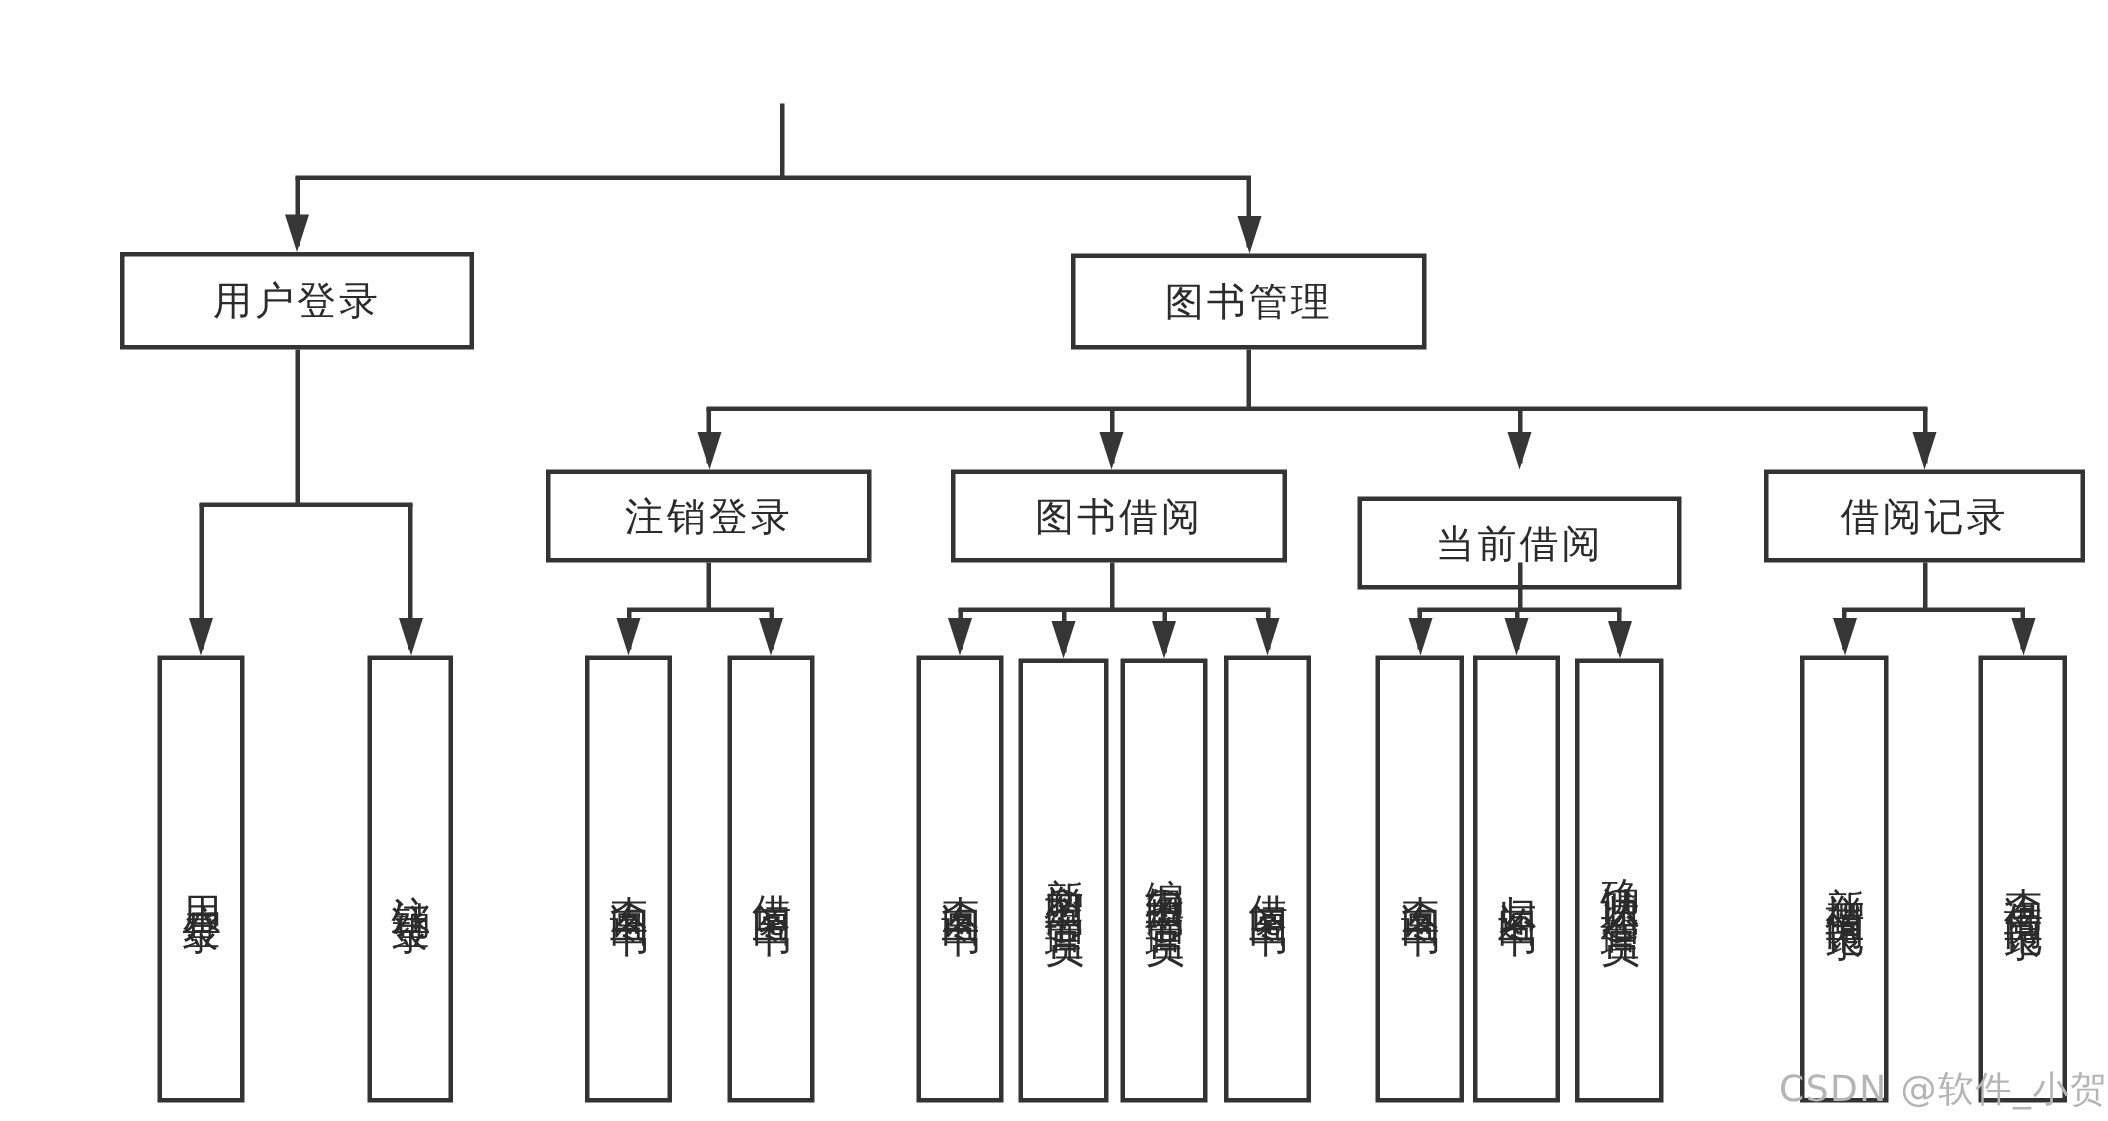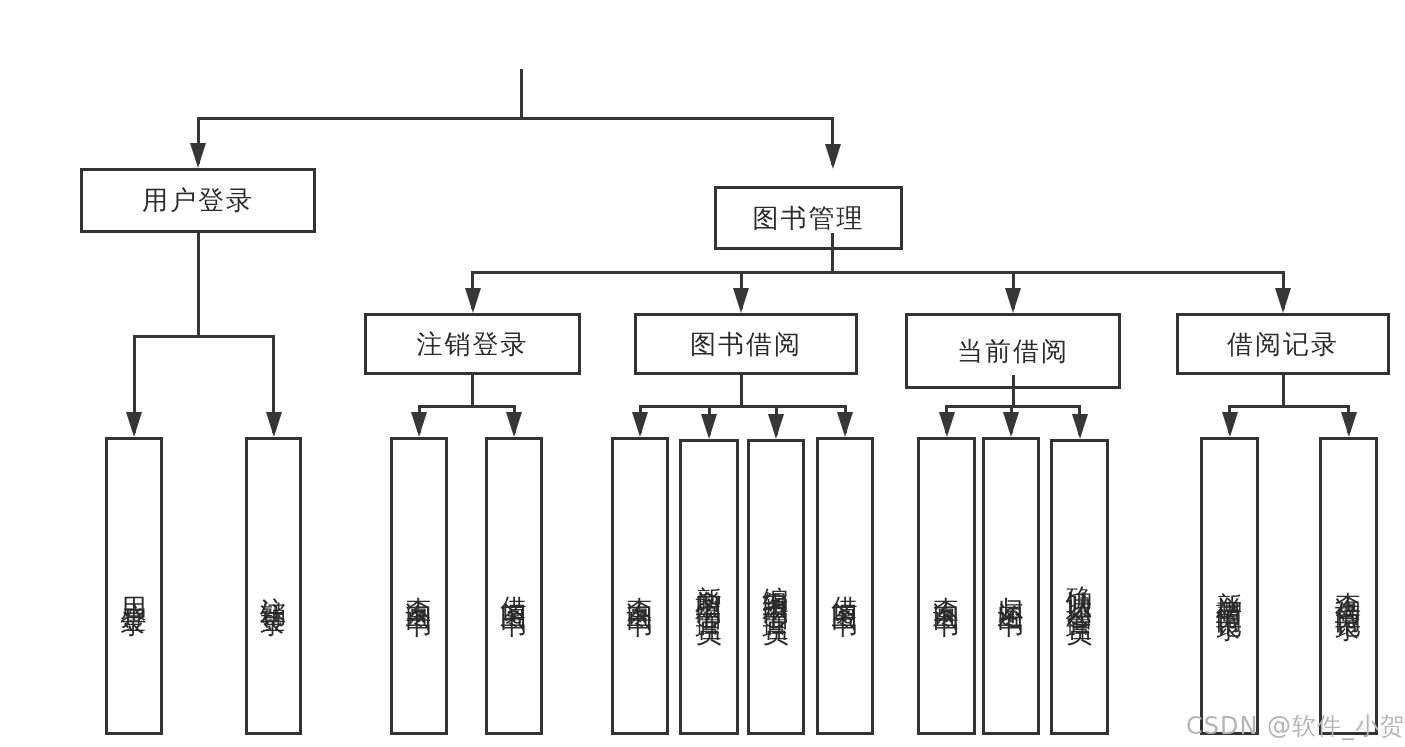--- a/index.html
+++ b/index.html
@@ -60,30 +60,30 @@
   }
 </style>
 </head>
 <body>
 
 <div id="stage">
   <div class="watermark" style="left: 1186px; top: 710px;">CSDN @软件_小贺同学</div>
     <div class="node horiz" style="left: 80px; top: 168px; width: 236px; height: 65px;">
       <span class="node-label">用户登录</span>
     </div>
-    <div class="node horiz" style="left: 714px; top: 169px; width: 189px; height: 64px; margin-top: 17px;">
+    <div class="node horiz" style="left: 714px; top: 169px; width: 237px; height: 64px;">
       <span class="node-label">图书管理</span>
     </div>
     <div class="node horiz" style="left: 364px; top: 313px; width: 217px; height: 62px;">
       <span class="node-label">注销登录</span>
     </div>
     <div class="node horiz" style="left: 634px; top: 313px; width: 224px; height: 62px;">
       <span class="node-label">图书借阅</span>
     </div>
-    <div class="node horiz" style="left: 905px; top: 313px; width: 216px; height: 76px;">
+    <div class="node horiz" style="left: 905px; top: 331px; width: 216px; height: 62px;">
       <span class="node-label">当前借阅</span>
     </div>
     <div class="node horiz" style="left: 1176px; top: 313px; width: 214px; height: 62px;">
       <span class="node-label">借阅记录</span>
     </div>
     <div class="node vert" style="left: 105px; top: 437px; width: 58px; height: 298px;">
       <span class="node-label">用户登录</span>
     </div>
     <div class="node vert" style="left: 245px; top: 437px; width: 57px; height: 298px;">
       <span class="node-label">注销登录</span>

